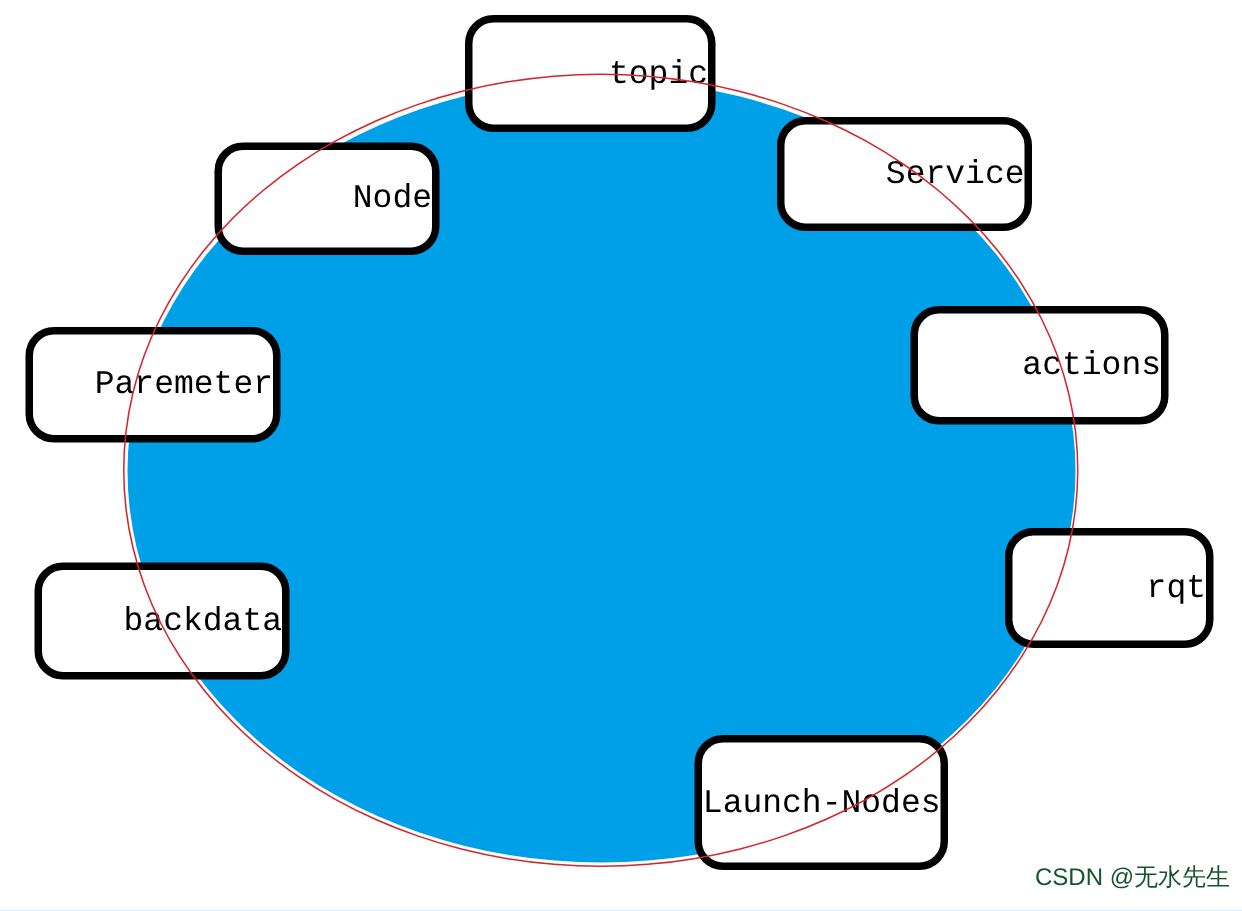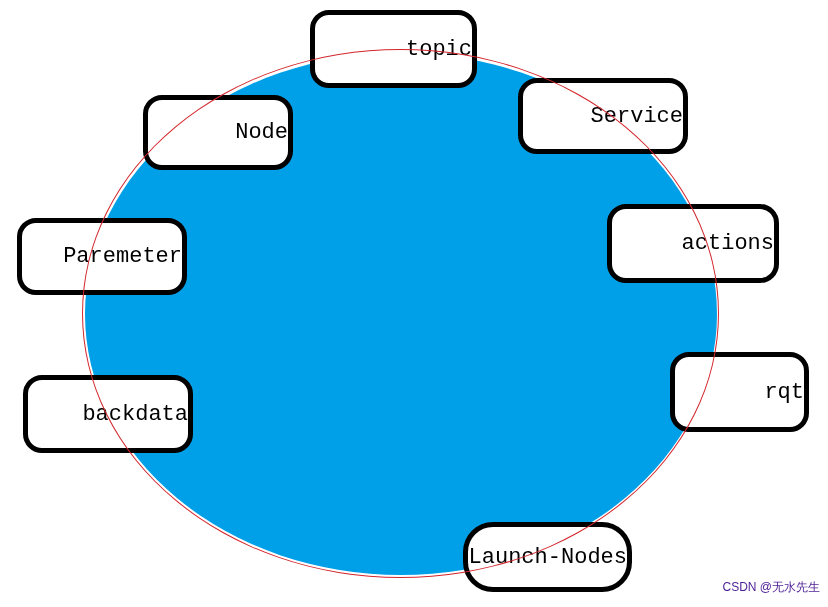--- a/index.html
+++ b/index.html
@@ -52,22 +52,22 @@
     font-size: 22px;
     color: #000000;
     letter-spacing: 0px;
     white-space: nowrap;
   }
   .watermark {
     position: absolute;
     right: 8px;
     bottom: 11px;
     font-family: "Liberation Sans", "DejaVu Sans", sans-serif;
-    font-size: 12px;
-    color: #4c1d95;
+    font-size: 16px;
+    color: #14532d;
     z-index: 4;
     white-space: nowrap;
   }
 </style>
 </head>
 <body>
 
 <div class="canvas">
 
   <div class="blue-ellipse"></div>
@@ -94,21 +94,21 @@
 
   <div class="node-box" style="left:670px; top:352px; width:139px; height:80px;">
     <span>rqt</span>
   </div>
 
   <div class="node-box" style="left:23px; top:375px; width:170px; height:78px;">
     <span>backdata</span>
   </div>
 
 
-  <div class="node-box" style="left:463px; top:522px; width:169px; height:70px;border-radius:30px;">
+  <div class="node-box" style="left:463px; top:490px; width:169px; height:90px;">
     <span>Launch-Nodes</span>
   </div>
 
   <div class="red-ring"></div>
 
   <div class="watermark">CSDN @无水先生</div>
 
 </div>
 
 </body></html>

